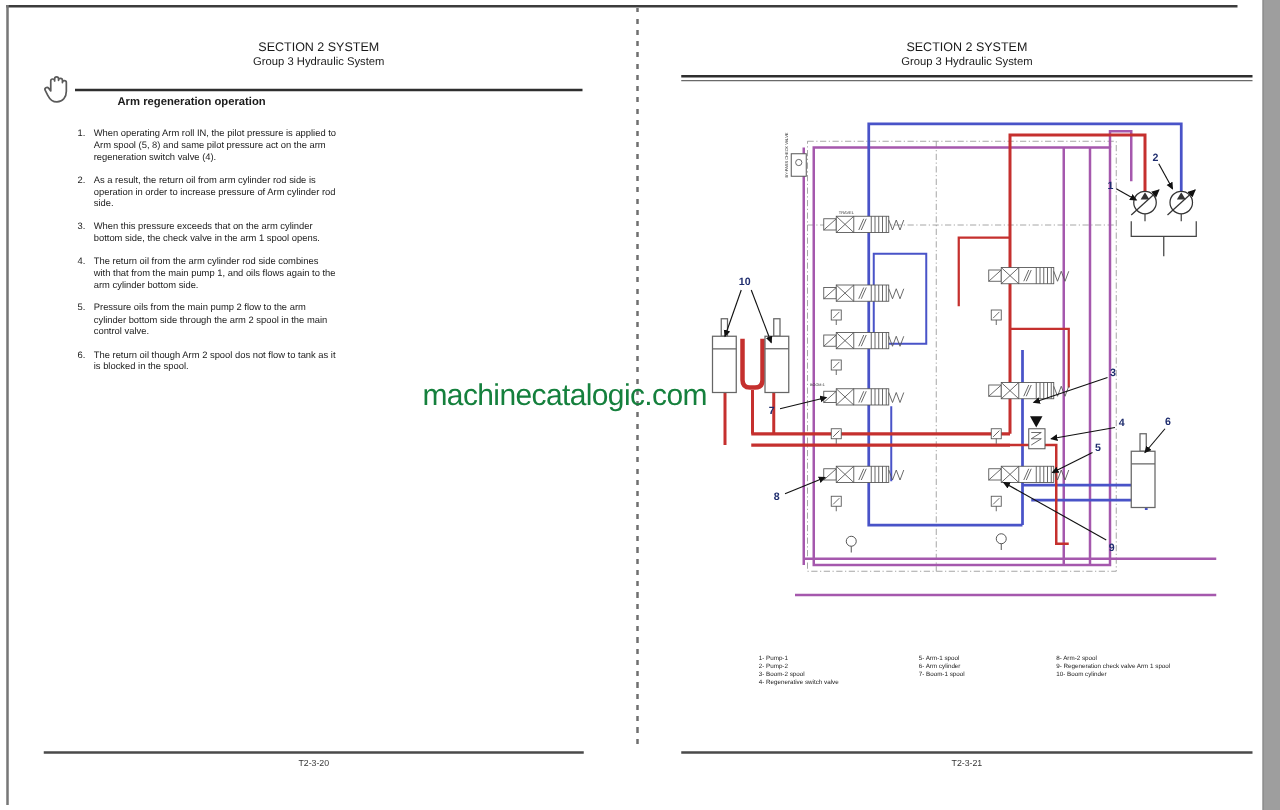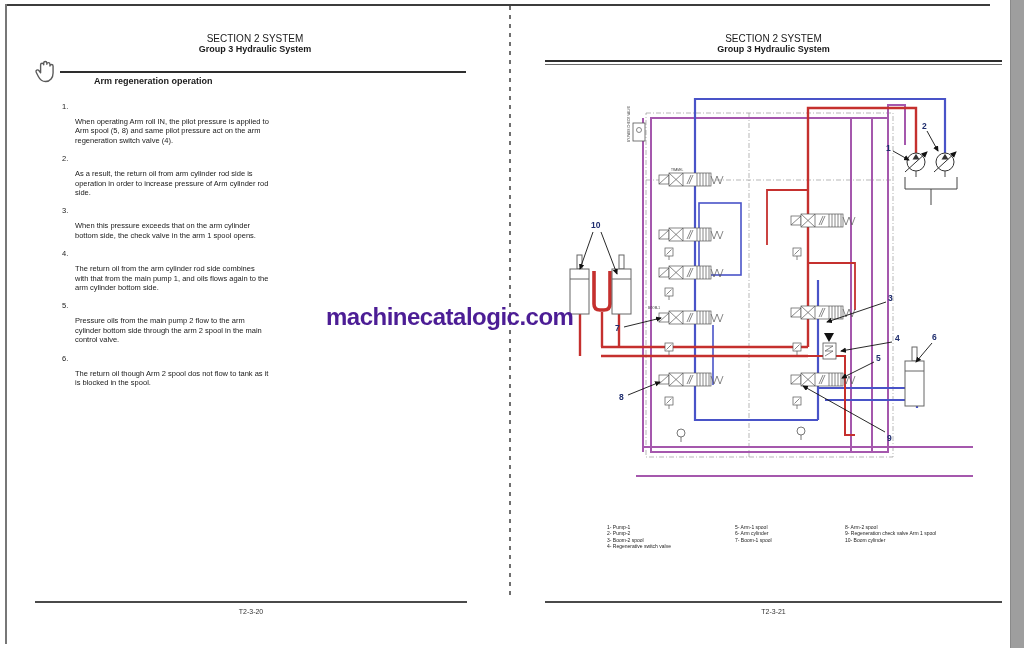--- a/index.html
+++ b/index.html
@@ -9,47 +9,47 @@
 
   
   #top-border   { left:5px; top:4px; width:985px; height:2px; background:#3c3c3c; }
   #left-border  { left:5px; top:4px; width:2px; height:640px; background:#777; }
   #right-strip  { left:1010px; top:0; width:14px; height:648px; background:#9e9e9e; border-left:1px solid #8a8a8a; }
   #page-divider { left:509px; top:6px; width:2px; height:592px;
                   background:repeating-linear-gradient(to bottom,#6f6f6f 0 4px, transparent 4px 9px); }
 
   
   .hdr1 { font-weight:normal; font-size:10px; text-align:center; }
-  .hdr2 { font-weight:bold; font-size:9px; text-align:center; }
+  .hdr2 { font-weight:normal; font-size:9px; text-align:center; }
   #lp-header { left:35px; top:33px; width:440px; }
   #lp-rule   { left:60px; top:71px; width:406px; height:2px; background:#2e2e2e; }
   #lp-title  { left:64px; top:76px; font-weight:bold; font-size:9px;margin-left:30px; }
   #lp-list   { left:62px; top:102px; width:208px; }
   .li { display:flex; margin-bottom:9px; font-size:7.5px; line-height:9.4px; }
   .li .num { width:13px; flex:none; }
-  .li .txt { flex:1;margin-top:15px; }
+  .li .txt { flex:1; }
   #lp-foot-rule { left:35px; top:601px; width:432px; height:2px; background:#4a4a4a; }
   #lp-foot-num  { left:35px; top:608px; width:432px; text-align:center; font-size:7px; color:#333; }
 
   
   #rp-header { left:545px; top:33px; width:457px; }
   #rp-rule-a { left:545px; top:60px; width:457px; height:2px; background:#2e2e2e; }
   #rp-rule-b { left:545px; top:64px; width:457px; height:1px; background:#6a6a6a; }
   #rp-foot-rule { left:545px; top:601px; width:457px; height:2px; background:#4a4a4a; }
   #rp-foot-num  { left:545px; top:608px; width:457px; text-align:center; font-size:7px; color:#333; }
 
   
   .legend { top:524px; font-size:5px; line-height:6.4px; color:#222; white-space:nowrap; }
   #legend-col1 { left:607px; }
   #legend-col2 { left:735px; }
   #legend-col3 { left:845px; }
 
   
-  #watermark { left:326px; top:303px; font-size:24px; font-weight:bold;
-               color:#4c1d95; letter-spacing:-0.5px; z-index:30; }
+  #watermark { left:338px; top:303px; font-size:24px; font-weight:normal;
+               color:#15803d; letter-spacing:-0.5px; z-index:30; }
 
   #hand-cursor { left:34px; top:58px; width:22px; height:26px; z-index:40; }
 
   #diagram-svg { left:553px; top:85px; width:432px; height:442px; }
 </style>
 </head>
 <body>
 
 <div class="abs" id="top-border"></div>
 <div class="abs" id="left-border"></div>

